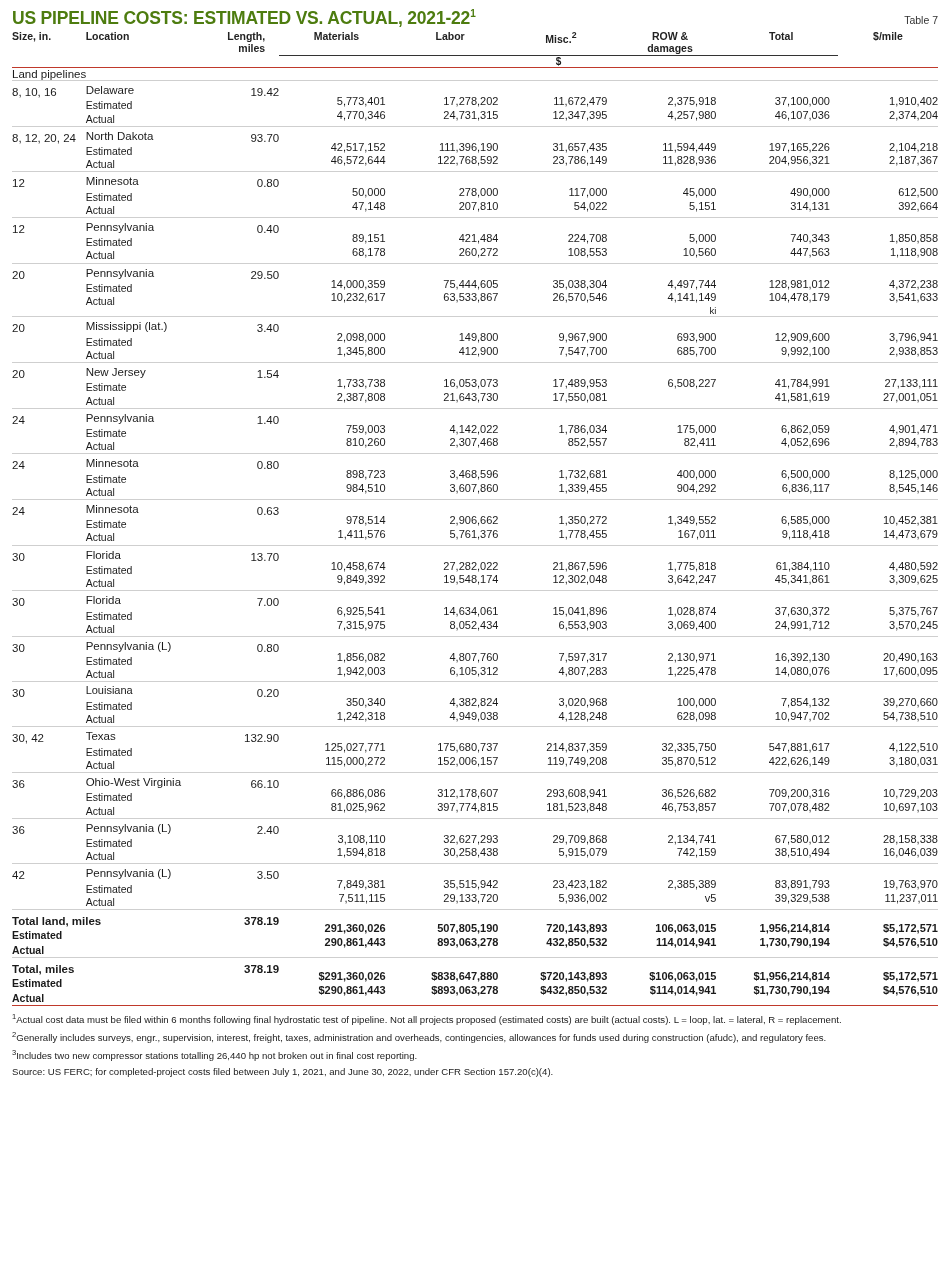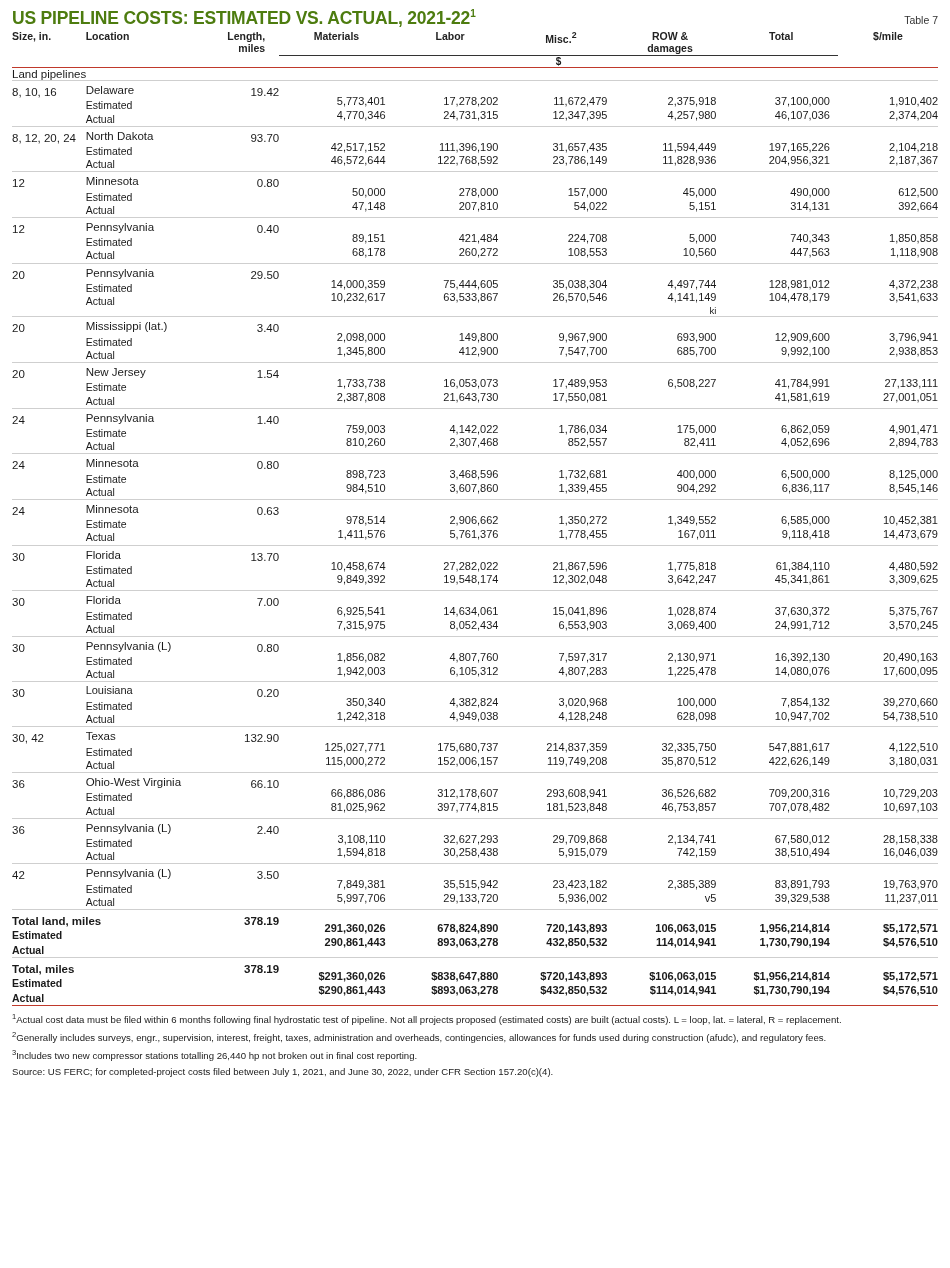--- a/index.html
+++ b/index.html
@@ -337,21 +337,21 @@
           <td class="c-len">0.80</td>
           <td class="num numblock col-mat">
             <div>50,000</div>
             <div>47,148</div>
           </td>
           <td class="num numblock col-lab">
             <div>278,000</div>
             <div>207,810</div>
           </td>
           <td class="num numblock col-misc">
-            <div>157,000</div>
+            <div>117,000</div>
             <div>54,022</div>
           </td>
           <td class="num numblock col-row">
             <div>45,000</div>
             <div>5,151</div>
           </td>
           <td class="num numblock col-tot">
             <div>490,000</div>
             <div>314,131</div>
           </td>
@@ -826,21 +826,21 @@
         <tr class="grp">
           <td class="c-size">42</td>
           <td class="c-loc labels">
             <div style="padding-bottom:2px;font-size:11.5px">Pennsylvania (L)</div>
             <div>Estimated</div>
             <div>Actual</div>
           </td>
           <td class="c-len">3.50</td>
           <td class="num numblock col-mat">
             <div>7,849,381</div>
-            <div>5,997,706</div>
+            <div>7,511,115</div>
           </td>
           <td class="num numblock col-lab">
             <div>35,515,942</div>
             <div>29,133,720</div>
           </td>
           <td class="num numblock col-misc">
             <div>23,423,182</div>
             <div>5,936,002</div>
           </td>
           <td class="num numblock col-row">
@@ -863,21 +863,21 @@
             <div>Total land, miles</div>
             <div class="tot-labels" style="padding-top:3px">Estimated</div>
             <div class="tot-labels">Actual</div>
           </td>
           <td class="total-len">378.19</td>
           <td class="tot-num col-mat">
             <div>291,360,026</div>
             <div>290,861,443</div>
           </td>
           <td class="tot-num col-lab">
-            <div>678,824,890</div>
+            <div>507,805,190</div>
             <div>893,063,278</div>
           </td>
           <td class="tot-num col-misc">
             <div>720,143,893</div>
             <div>432,850,532</div>
           </td>
           <td class="tot-num col-row">
             <div>106,063,015</div>
             <div>114,014,941</div>
           </td>

